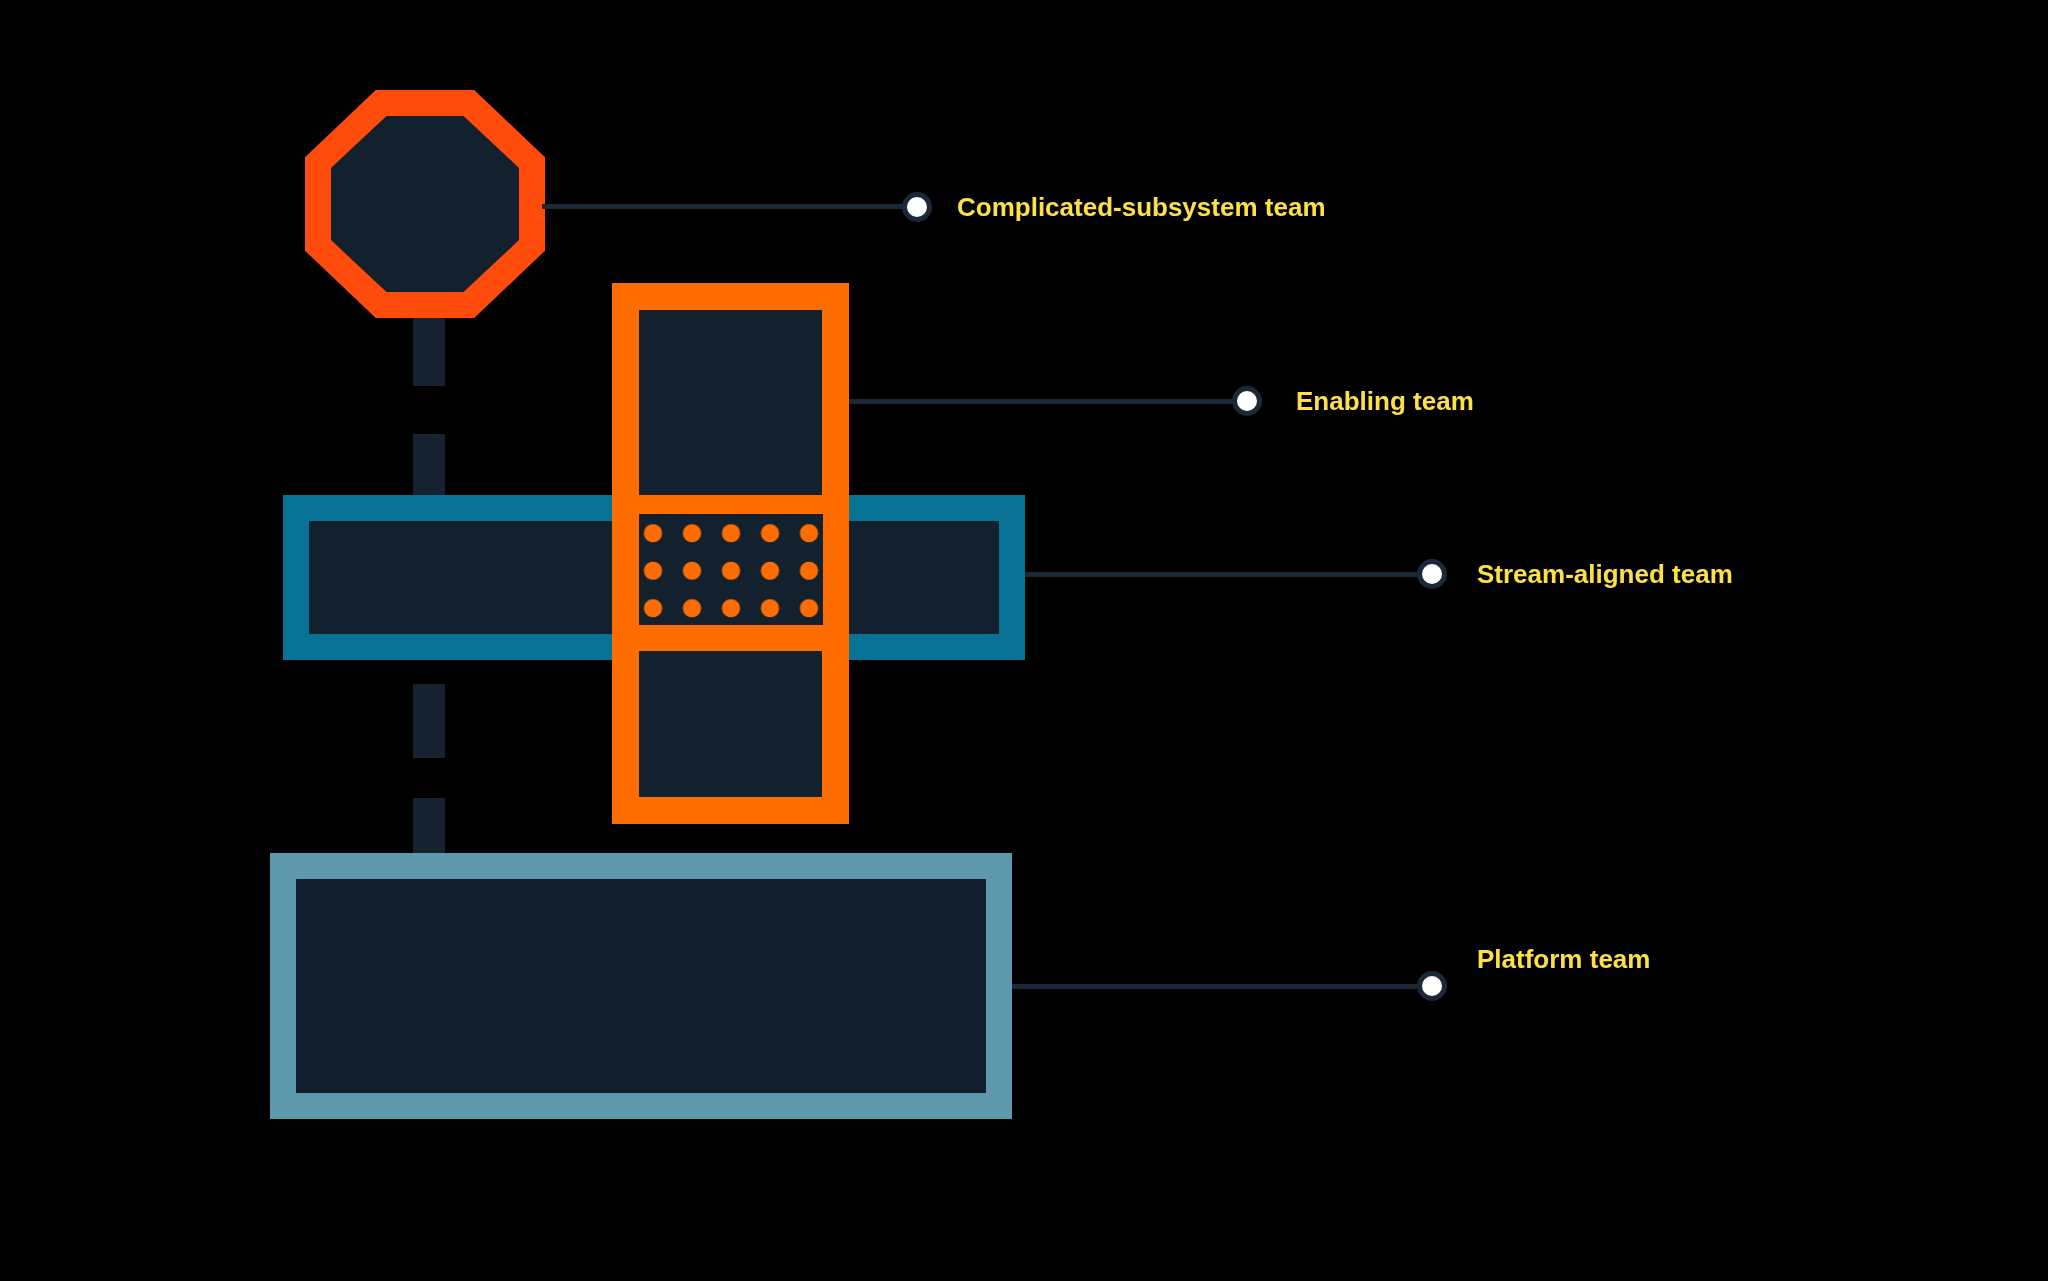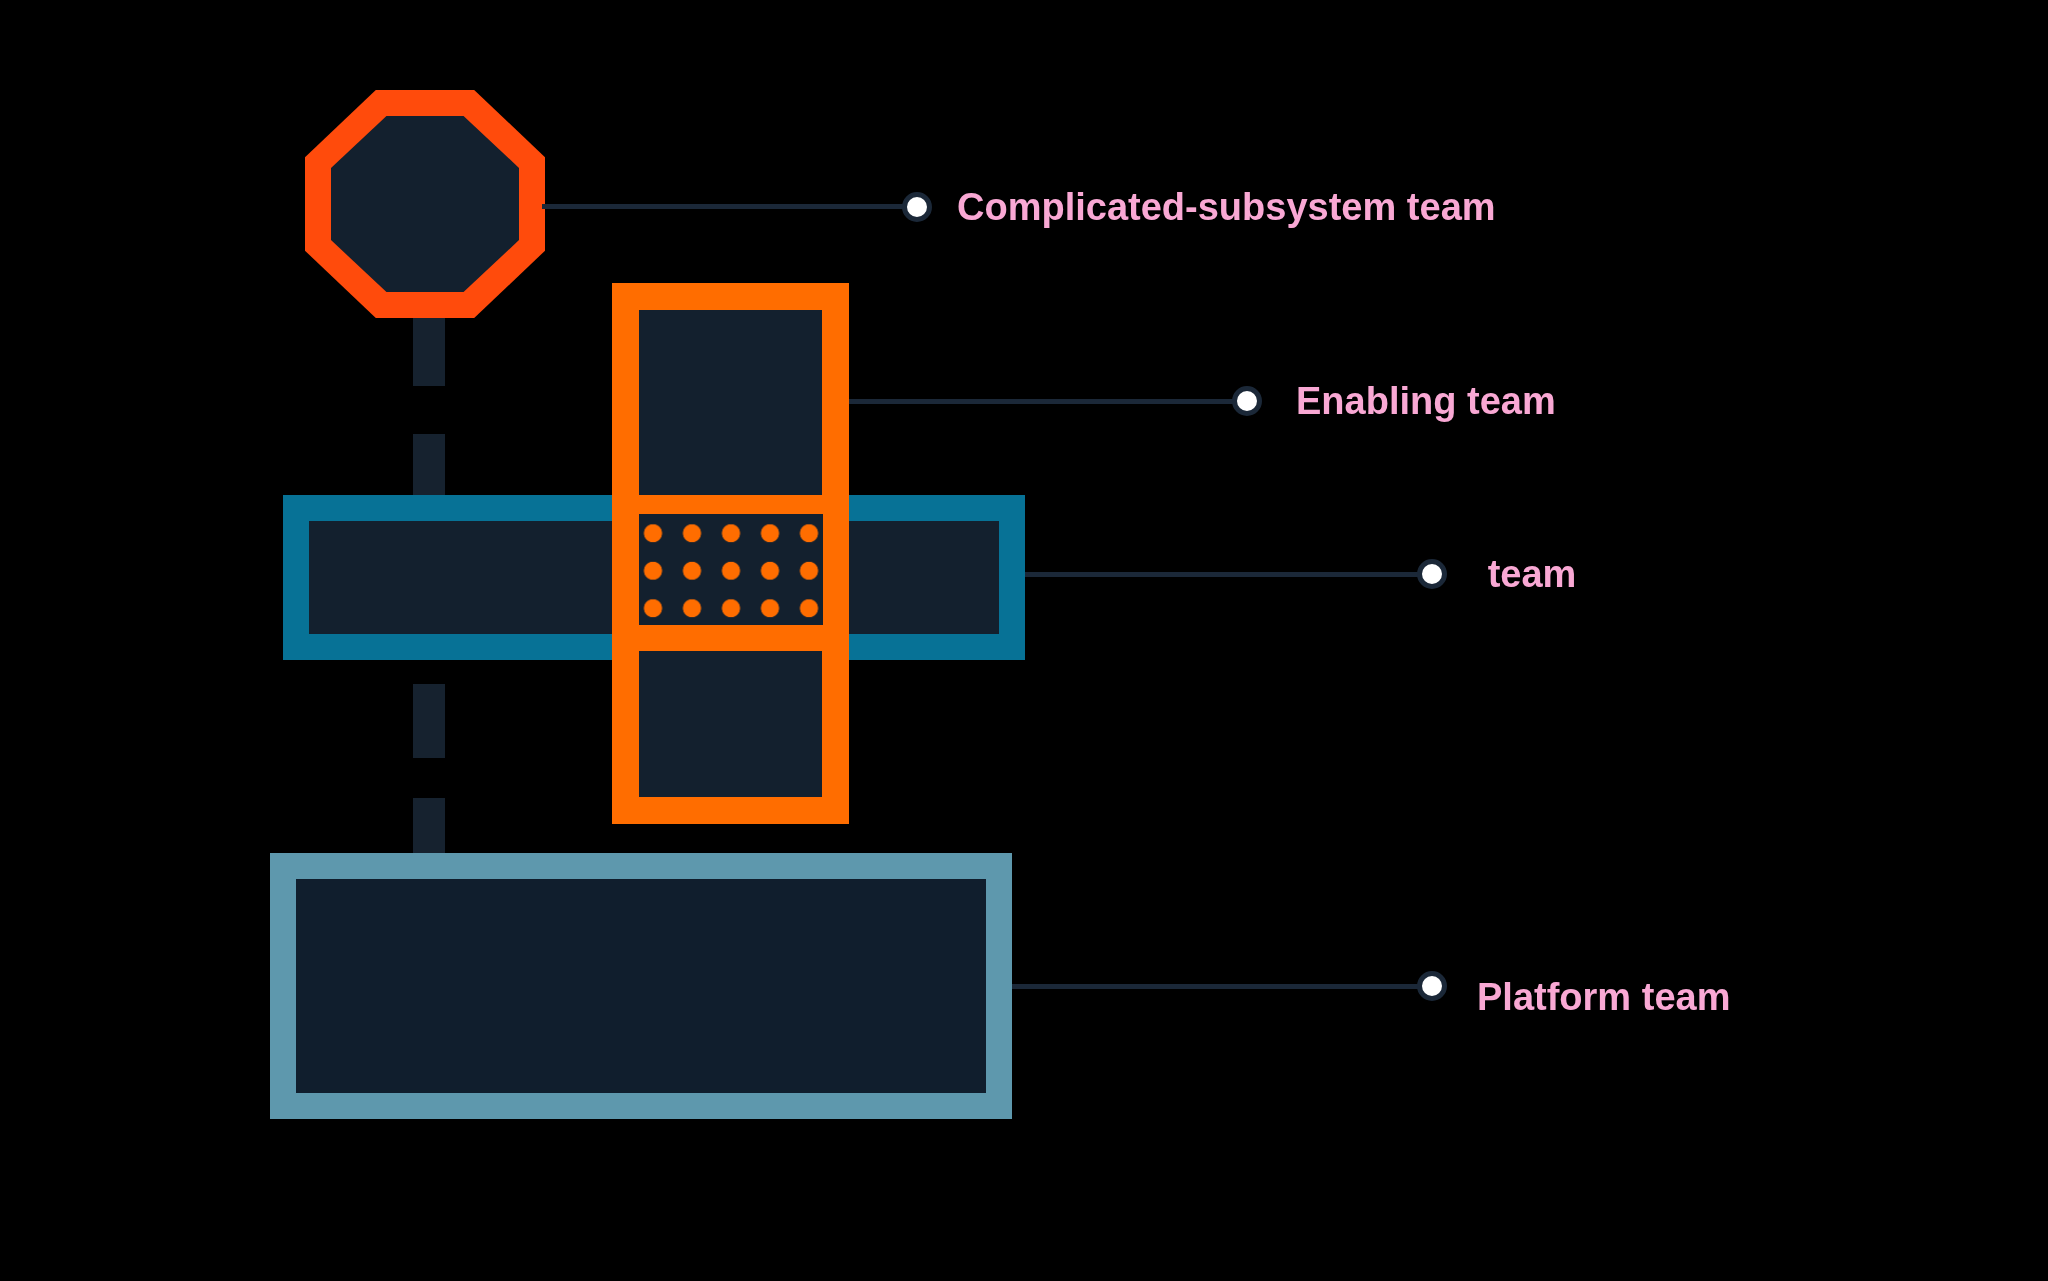--- a/index.html
+++ b/index.html
@@ -50,21 +50,21 @@
   
   .callout-line{
     position:absolute;height:5px;background:#1B2838;
   }
   .callout-bullet{
     position:absolute;width:30px;height:30px;border-radius:50%;
     box-sizing:border-box;background:#FFFFFF;border:5px solid #1B2838;
   }
   .team-label{
     position:absolute;height:54px;display:flex;align-items:center;
-    font-size:38px;color:#f9a8d4;white-space:nowrap;
+    font-size:26px;color:#fde047;white-space:nowrap;
   }
   .team-label .label-bold{font-weight:700;}
   .team-label .label-rest{font-weight:700;margin-left:0.28em;}
 </style>
 </head>
 <body>
 
 <div id="stage">
 
   <div class="dash-seg" style="top:314px;height:72px;"></div>
@@ -96,23 +96,24 @@
   <div class="callout-line" style="left:849px;top:399px;width:384px;"></div>
   <div class="callout-bullet" style="left:1232px;top:386px;"></div>
   <div class="team-label" style="left:1296px;top:374px;">
     <span class="label-bold">Enabling</span>
     <span class="label-rest">team</span>
   </div>
 
   <div class="callout-line" style="left:1025px;top:572px;width:393px;"></div>
   <div class="callout-bullet" style="left:1417px;top:559px;"></div>
   <div class="team-label" style="left:1477px;top:547px;">
+    <span class="label-bold">Stream-aligned</span>
     <span class="label-rest">team</span>
   </div>
 
   <div class="callout-line" style="left:1012px;top:984px;width:406px;"></div>
   <div class="callout-bullet" style="left:1417px;top:971px;"></div>
-  <div class="team-label" style="left:1477px;top:970px;">
+  <div class="team-label" style="left:1477px;top:932px;">
     <span class="label-bold">Platform</span>
     <span class="label-rest">team</span>
   </div>
 
 </div>
 
 </body></html>

